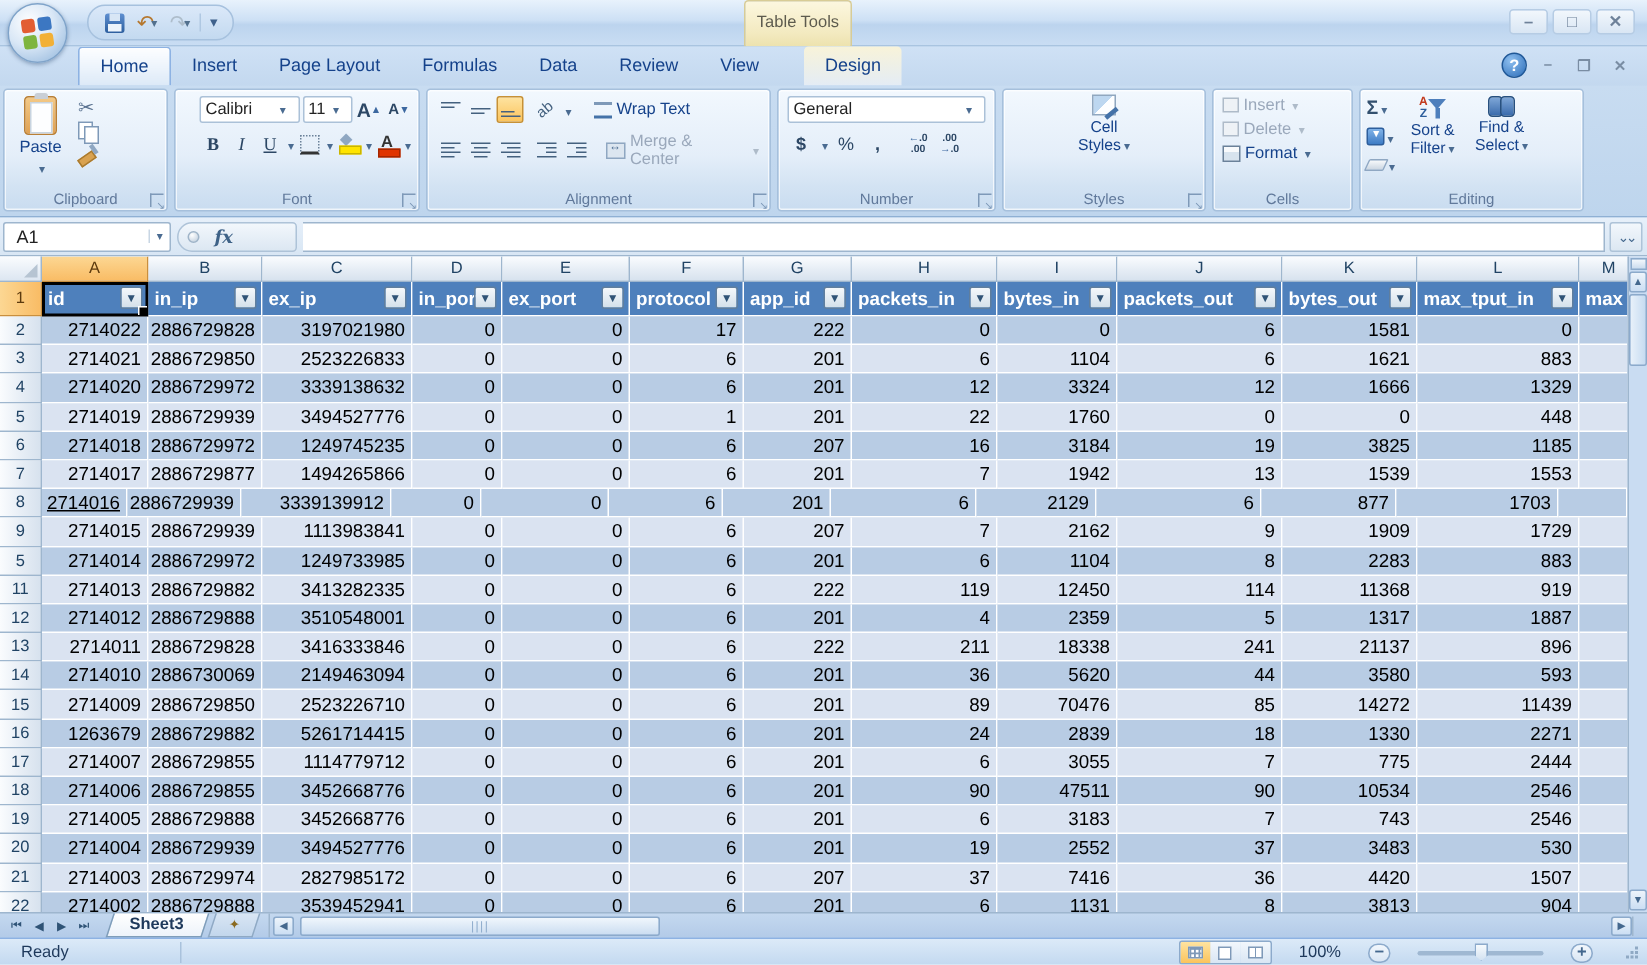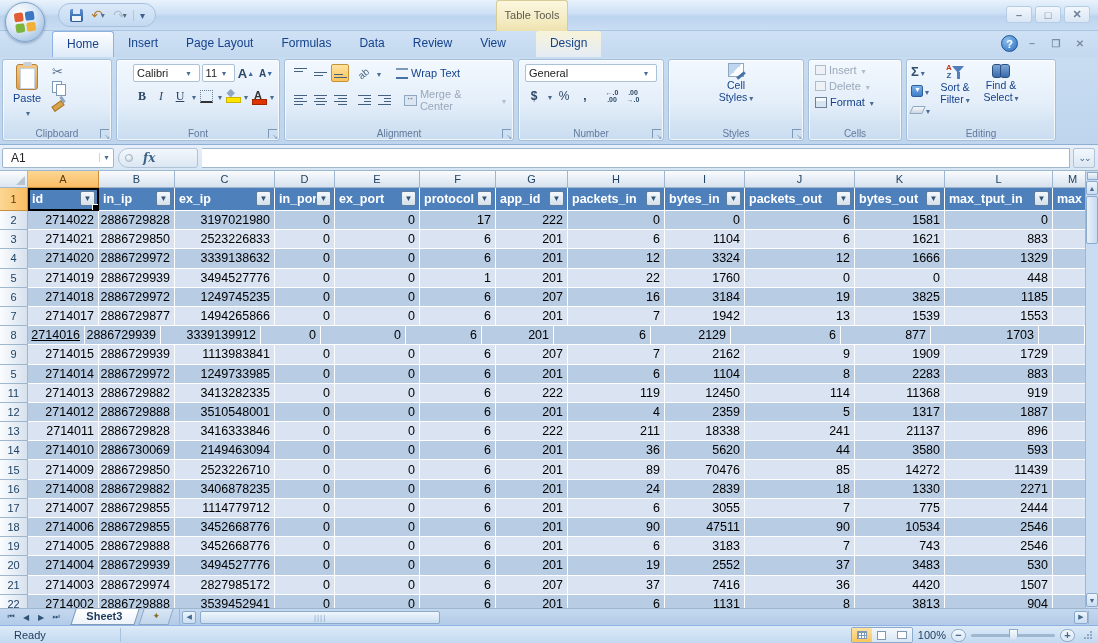--- a/index.html
+++ b/index.html
@@ -194,21 +194,21 @@
   .hs-left, .hs-right { width:14px; height:13px; background:linear-gradient(#EDF4FB,#CBDEF3); border:1px solid #8CAACB; border-radius:2px; color:#44688E; font-size:7px; display:flex; align-items:center; justify-content:center; }
   .hs-track { position:relative; flex:1; height:13px; margin:0 2px; }
   .hs-thumb { position:absolute; left:2px; top:0; width:240px; height:13px; background:linear-gradient(#F0F6FC,#CBDDF1); border:1px solid #8CAACB; border-radius:2px; }
   .hs-thumb::after { content:"||||"; position:absolute; left:50%; top:1px; transform:translateX(-50%); color:#8CAACB; font-size:8px; letter-spacing:1px; }
   .hs-grip { width:10px; height:13px; border-left:1px solid #9EB6CE; }
 
   
   .statusbar { position:absolute; left:0; top:625px; width:1098px; height:18px; background:linear-gradient(#DCEAF8,#C3D9F0); border-top:1px solid #8DB2E3; display:flex; align-items:center; color:#1E395B; font-size:11px; }
   .status-text { padding-left:14px; width:120px; }
   .sb-div { width:1px; height:14px; background:#A9C2DC; }
-  .sb-right { position:absolute; right:6px; top:0; height:18px; display:flex; align-items:center; gap:5px; }
+  .sb-right { position:absolute; right:6px; top:0; height:18px; display:flex; align-items:center; gap:18px; }
   .view-btns { display:flex; border:1px solid #8CAACB; border-radius:2px; overflow:hidden; }
   .view-btn { width:20px; height:14px; display:flex; align-items:center; justify-content:center; background:linear-gradient(#F2F7FC,#D9E6F4); }
   .view-btn.active { background:linear-gradient(#FEE3A0,#FBC45D); }
   .vb-grid { width:10px; height:8px; background:
       linear-gradient(#7E99B8 1px, transparent 1px) 0 0/10px 3px,
       linear-gradient(90deg,#7E99B8 1px, transparent 1px) 0 0/3px 8px, #FFF; border:1px solid #7E99B8; }
   .vb-page { width:9px; height:9px; background:#FFF; border:1px solid #7E99B8; }
   .vb-break { width:10px; height:8px; background:linear-gradient(90deg,#FFF 45%, #7E99B8 45%, #7E99B8 55%, #FFF 55%); border:1px solid #7E99B8; }
   .zoom-label { font-size:11px; color:#1E395B; }
   .zoom-minus, .zoom-plus { width:15px; height:13px; display:flex; align-items:center; justify-content:center; border:1px solid #8CAACB; border-radius:7px; background:linear-gradient(#F2F7FC,#D9E6F4); color:#44688E; font-weight:bold; font-size:11px; line-height:10px; }
@@ -825,23 +825,23 @@
         <div class="dcell band-light" style="width: 76px;">6</div>
         <div class="dcell band-light" style="width: 72px;">201</div>
         <div class="dcell band-light" style="width: 97px;">89</div>
         <div class="dcell band-light" style="width: 80px;">70476</div>
         <div class="dcell band-light" style="width: 110px;">85</div>
         <div class="dcell band-light" style="width: 90px;">14272</div>
         <div class="dcell band-light" style="width: 108px;">11439</div>
         <div class="dcell band-light" style="width: 40px; flex: 1 0 auto;"></div>
       </div>
       <div class="drow">
-        <div class="dcell band-dark" style="width: 71px;">2714008</div>
+        <div class="dcell band-dark" style="width: 71px;">1263679</div>
         <div class="dcell band-dark" style="width: 76px;">2886729882</div>
-        <div class="dcell band-dark" style="width: 100px;">3406878235</div>
+        <div class="dcell band-dark" style="width: 100px;">5261714415</div>
         <div class="dcell band-dark" style="width: 60px;">0</div>
         <div class="dcell band-dark" style="width: 85px;">0</div>
         <div class="dcell band-dark" style="width: 76px;">6</div>
         <div class="dcell band-dark" style="width: 72px;">201</div>
         <div class="dcell band-dark" style="width: 97px;">24</div>
         <div class="dcell band-dark" style="width: 80px;">2839</div>
         <div class="dcell band-dark" style="width: 110px;">18</div>
         <div class="dcell band-dark" style="width: 90px;">1330</div>
         <div class="dcell band-dark" style="width: 108px;">2271</div>
         <div class="dcell band-dark" style="width: 40px; flex: 1 0 auto;"></div>

